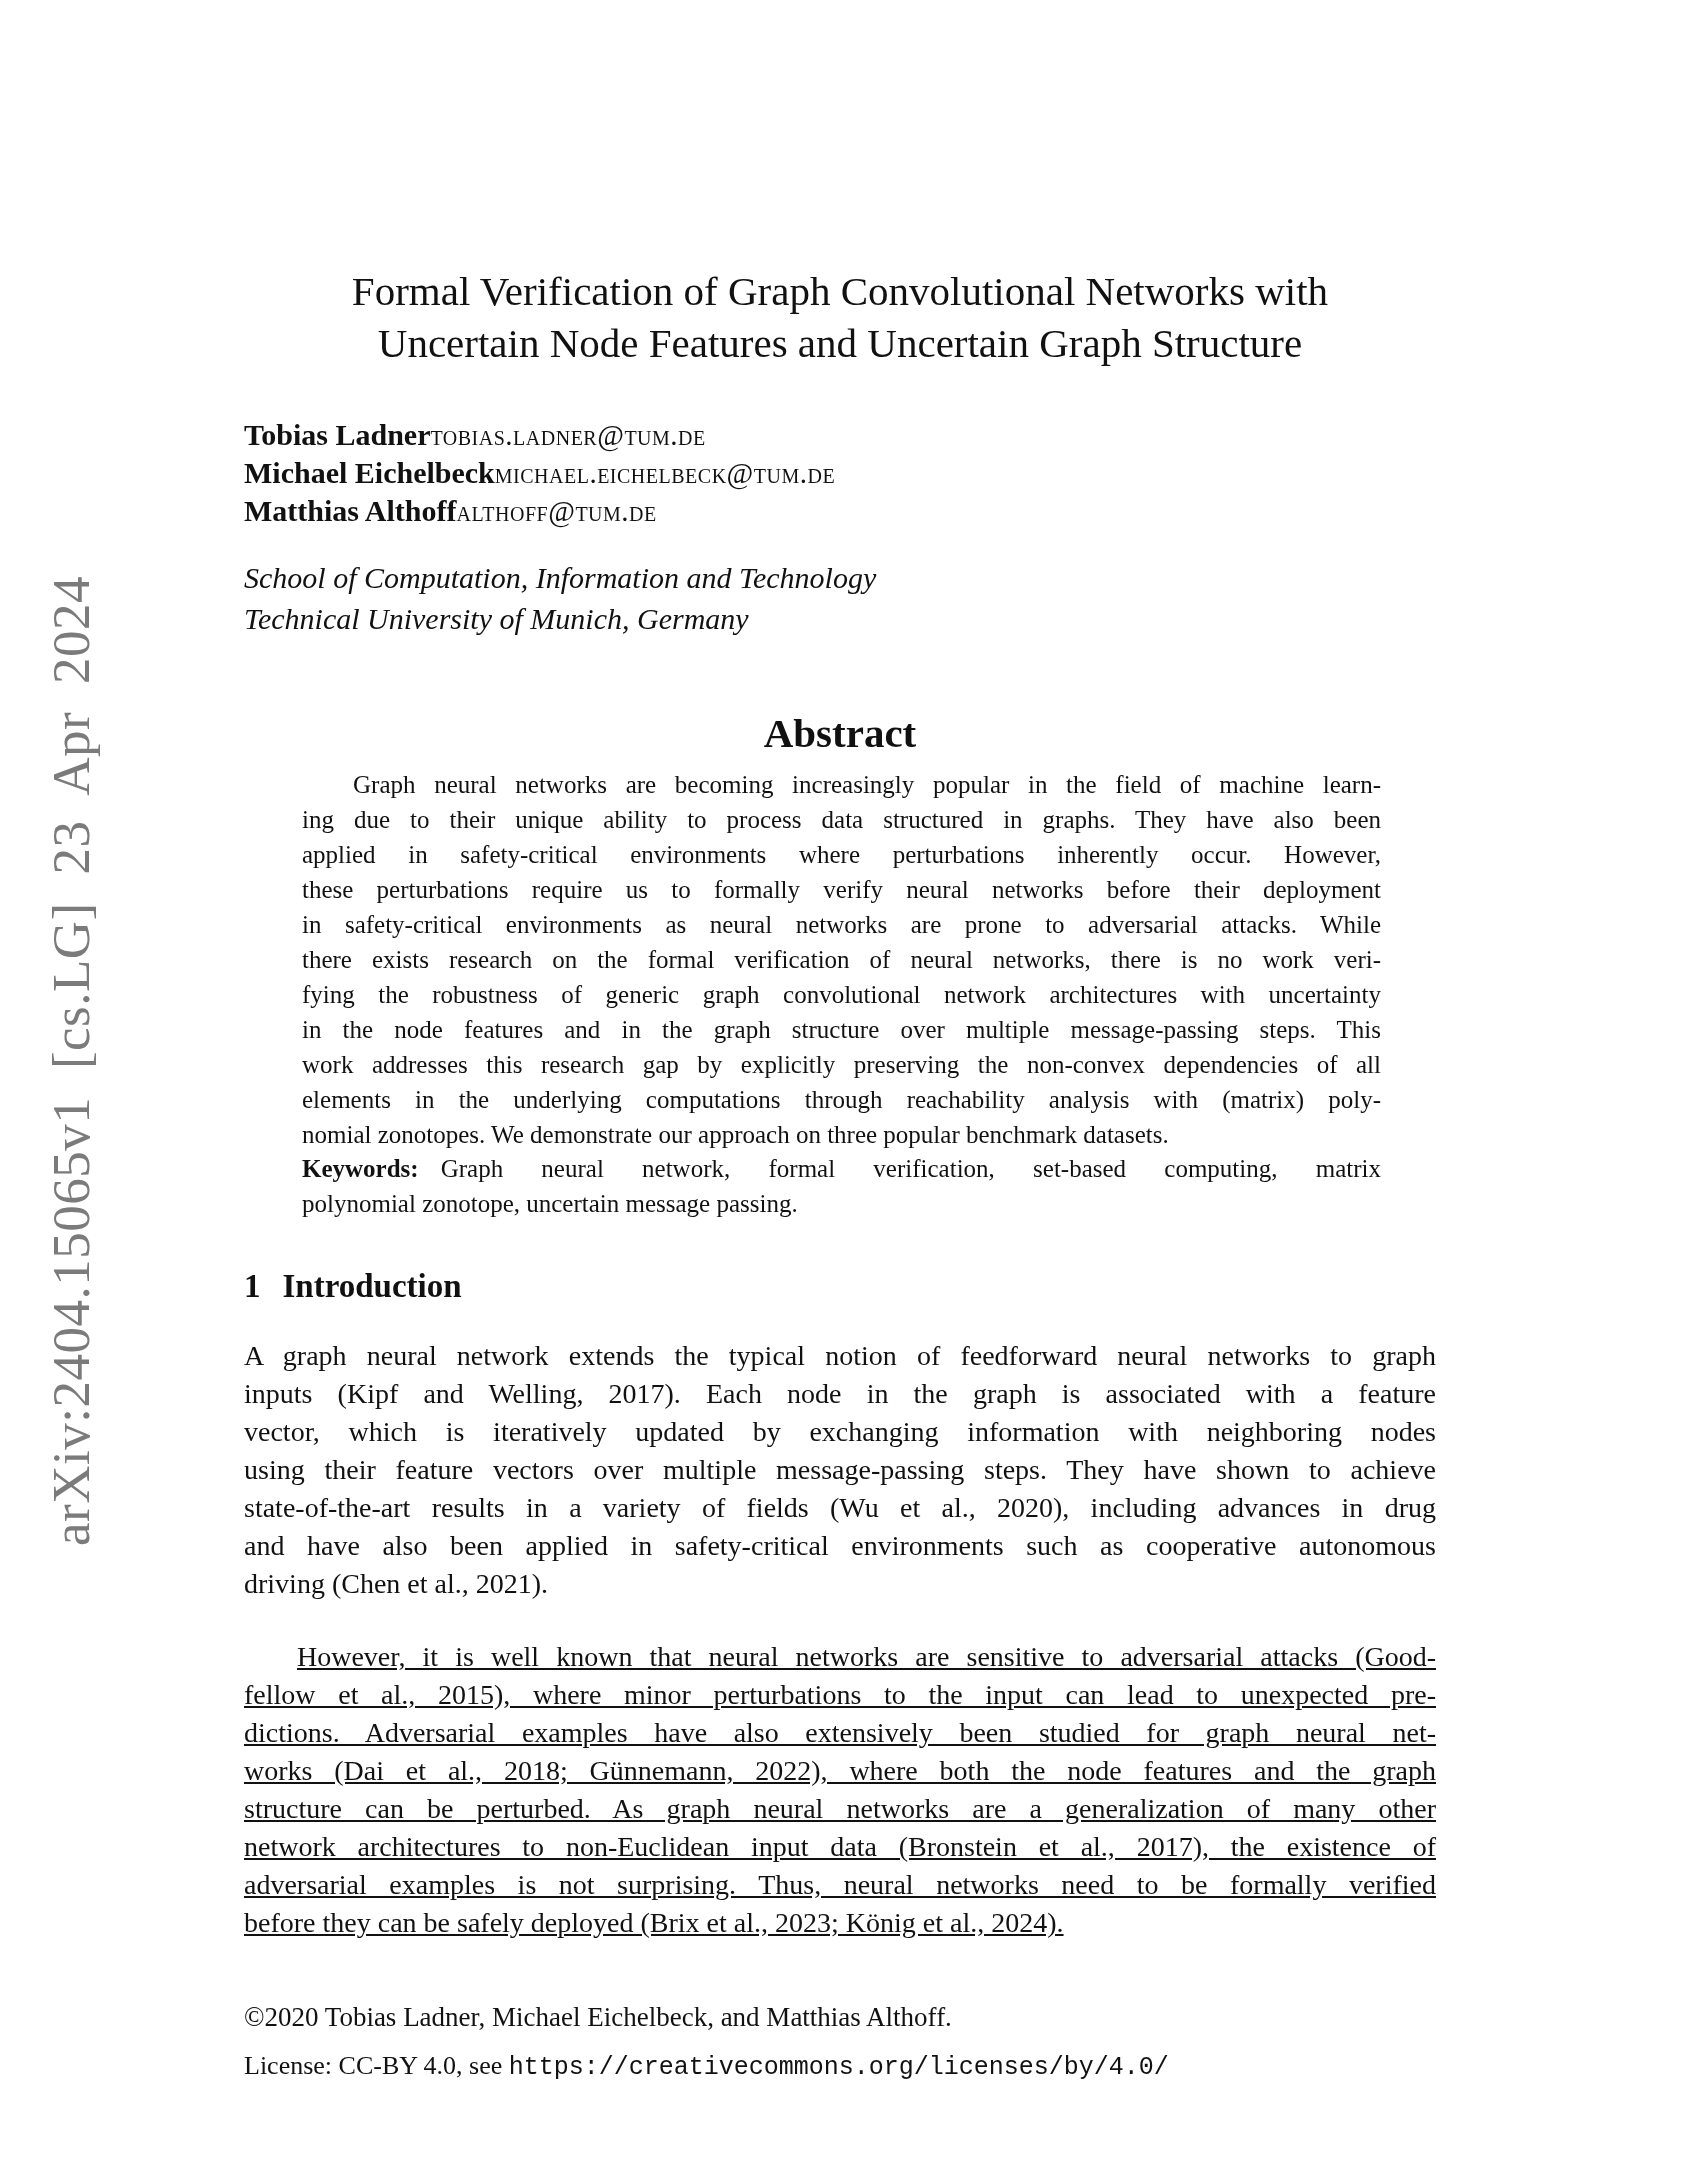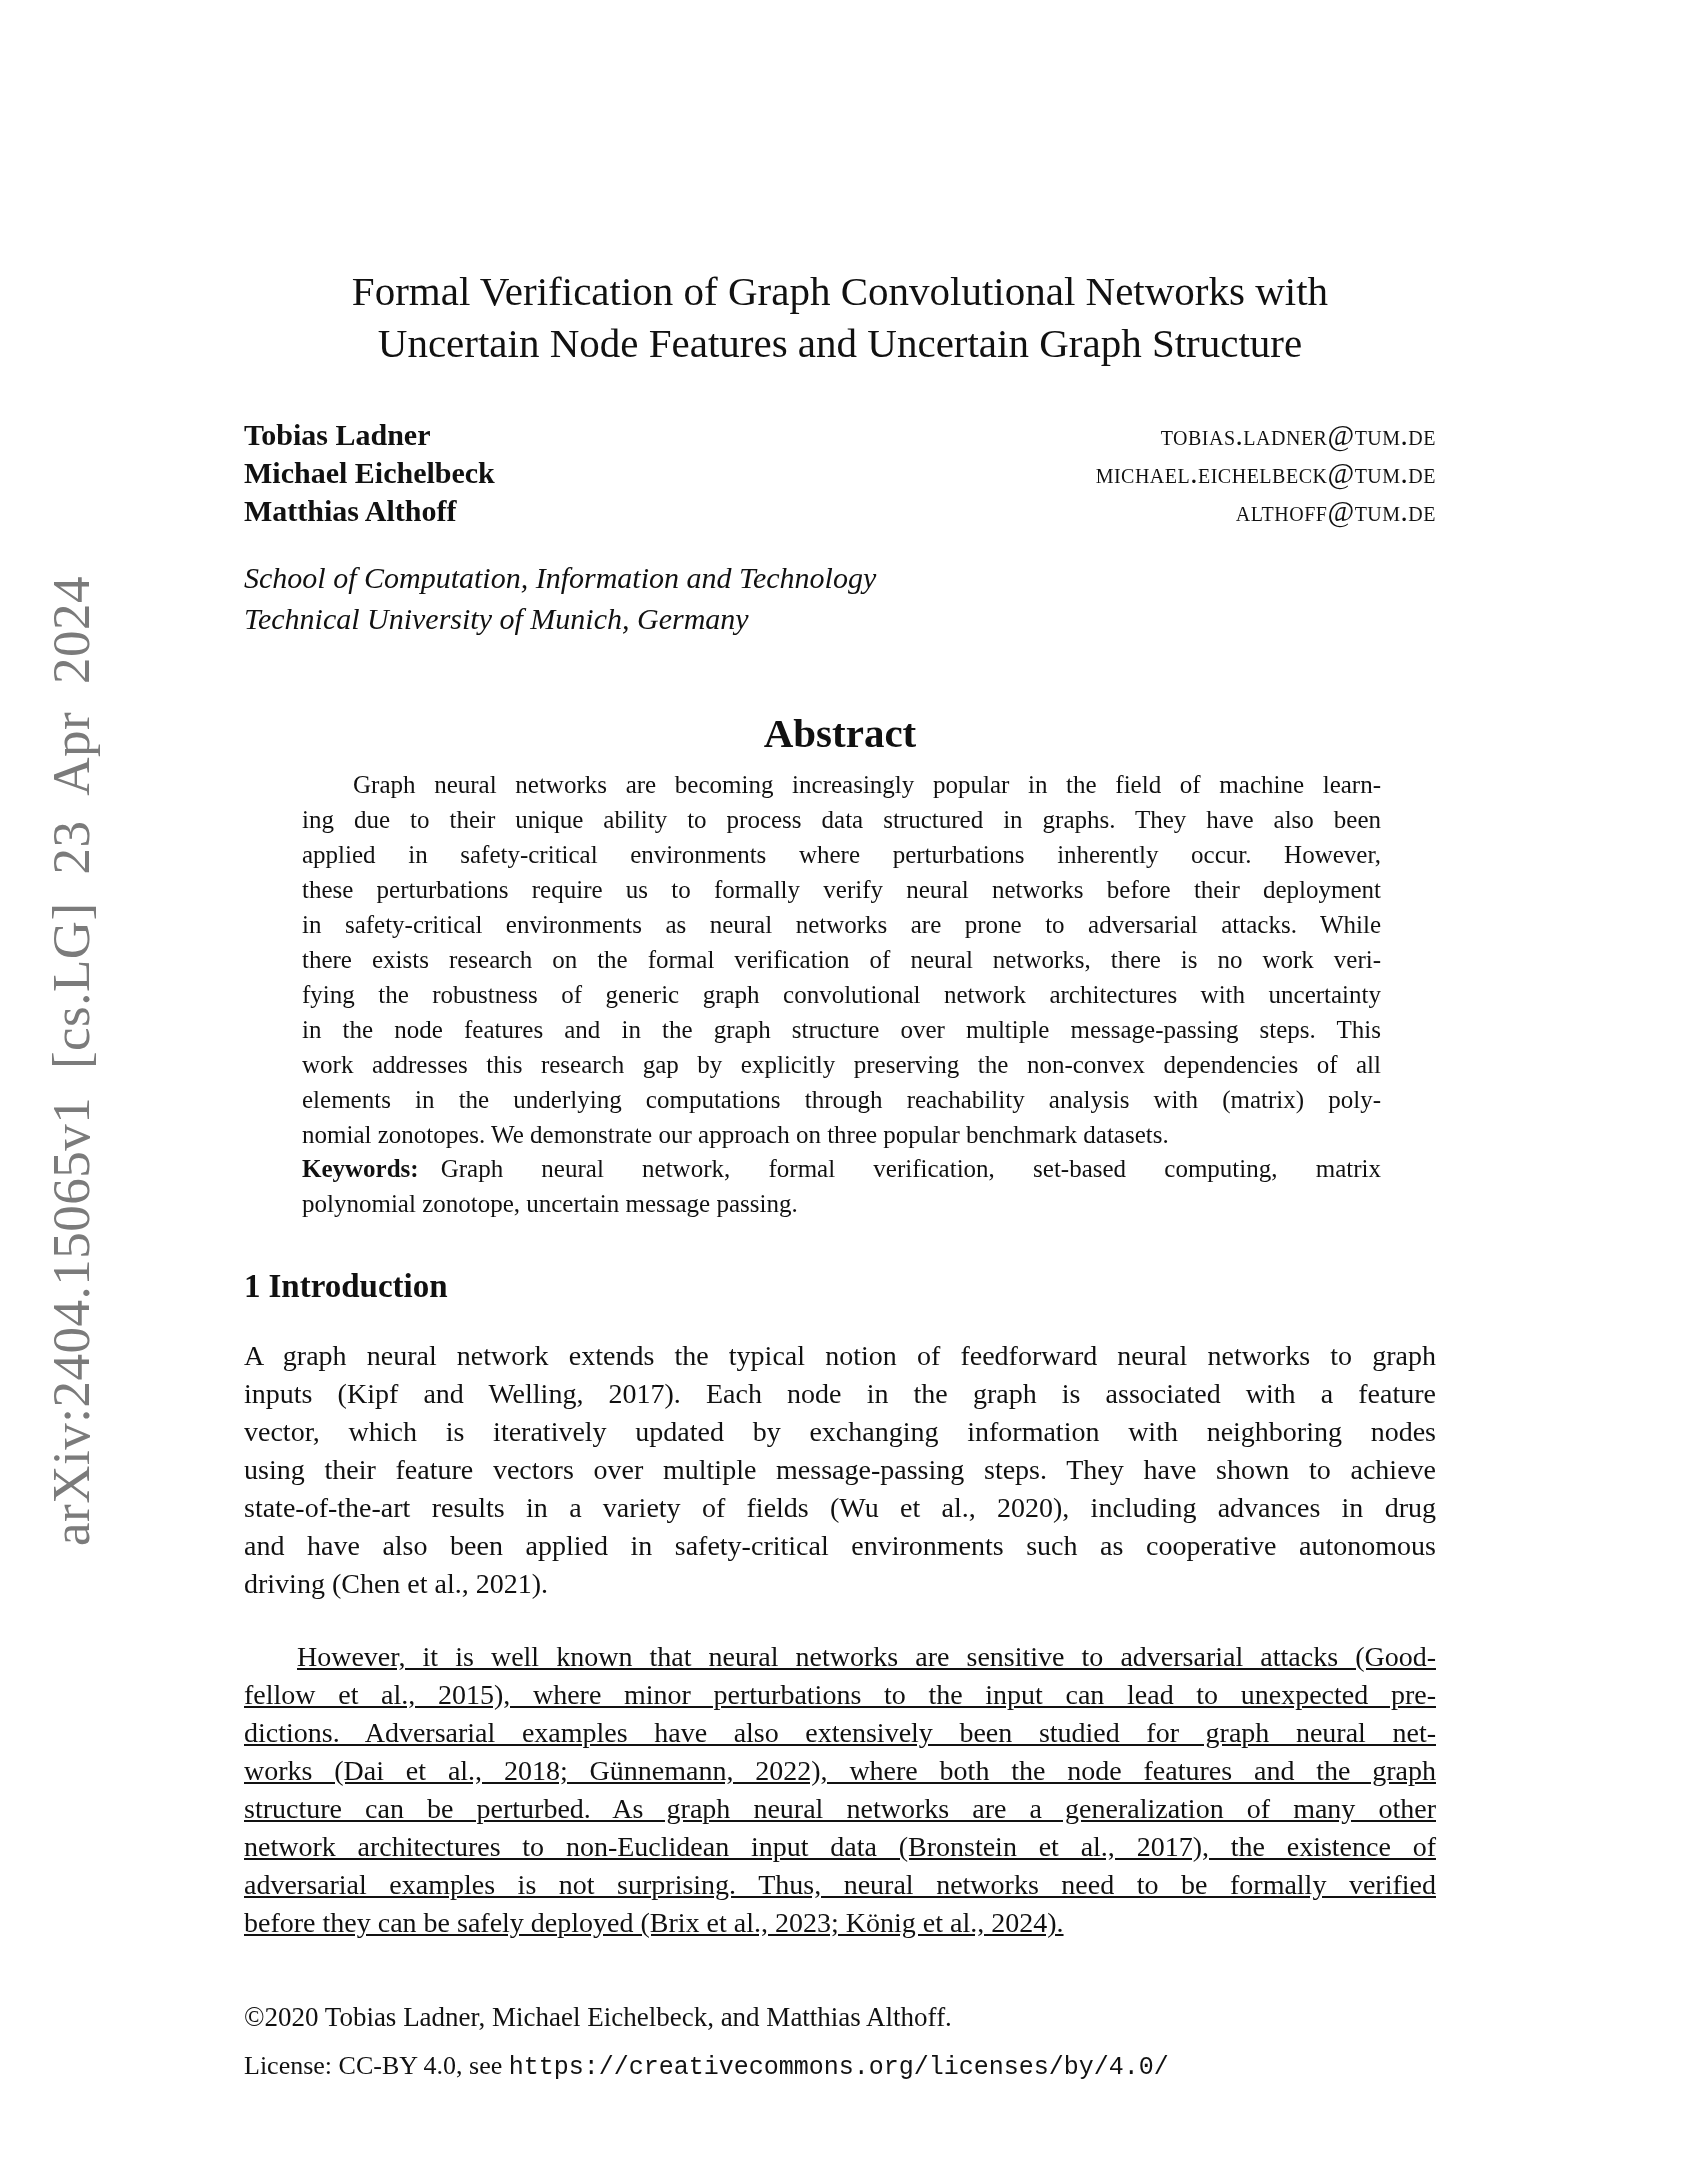--- a/index.html
+++ b/index.html
@@ -29,21 +29,21 @@
     left: 244px; top: 265px; width: 1192px;
     text-align: center;
     font-weight: normal;
     font-size: 41px;
     line-height: 52px;
   }
 
   
   .authors { left: 244px; top: 416px; width: 1192px; }
   .author-row {
-    display: flex; justify-content: space-between; align-items: baseline;
+    display: flex; align-items: baseline;
     height: 38px; line-height: 38px;
   }
   .author-name { font-weight: bold; font-size: 30px; }
   .author-email {
     font-variant: small-caps;
     font-variant-caps: small-caps;
     font-size: 29px;
     letter-spacing: 0.5px;
   }
 
@@ -71,21 +71,21 @@
     left: 302px; top: 1151px; width: 1079px;
     font-size: 25px; line-height: 35px;
   }
   .kw-label { font-weight: bold; margin-right: 22px; }
 
   
   .section-heading {
     left: 244px; top: 1268px; width: 1192px;
     font-weight: bold; font-size: 33px;
   }
-  .section-title-gap { margin-left: 8px; }
+  .section-title-gap { margin-left: 22px; }
 
   
   .para {
     left: 244px; width: 1192px;
     font-size: 28px; line-height: 38px;
   }
   .para1 { top: 1337px; }
   .para2 { top: 1638px; text-decoration: underline; }
   .para2 .findent { text-indent: 53px; }
 

